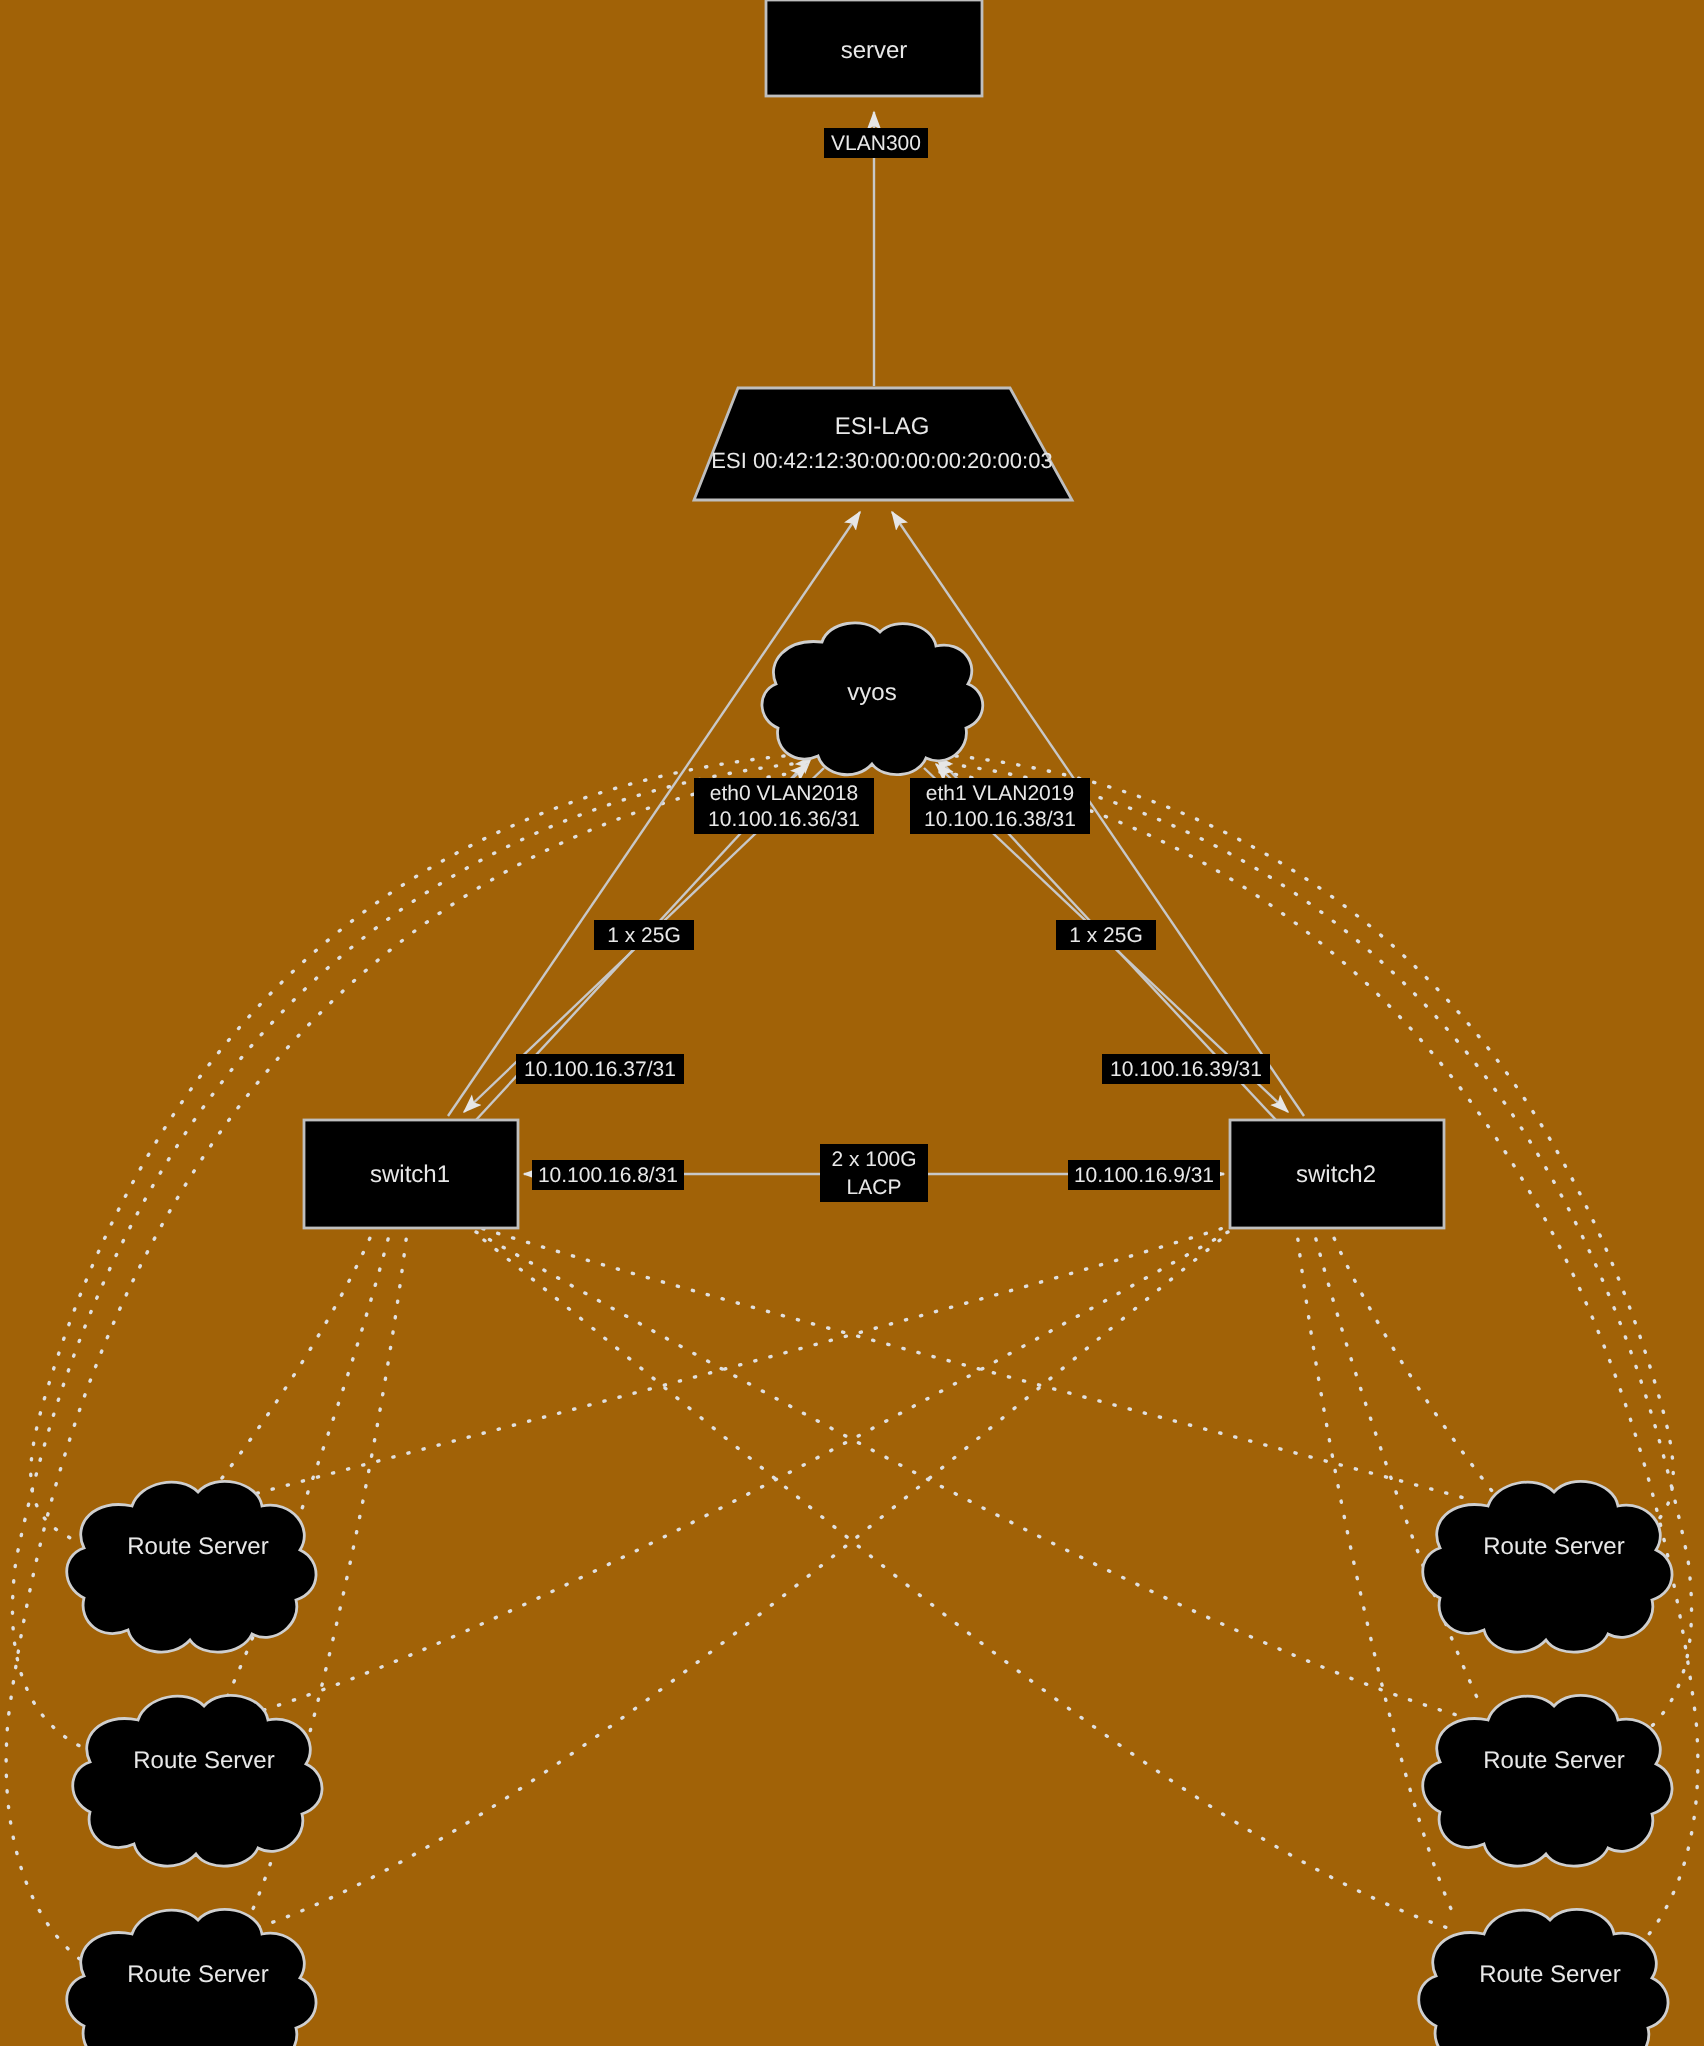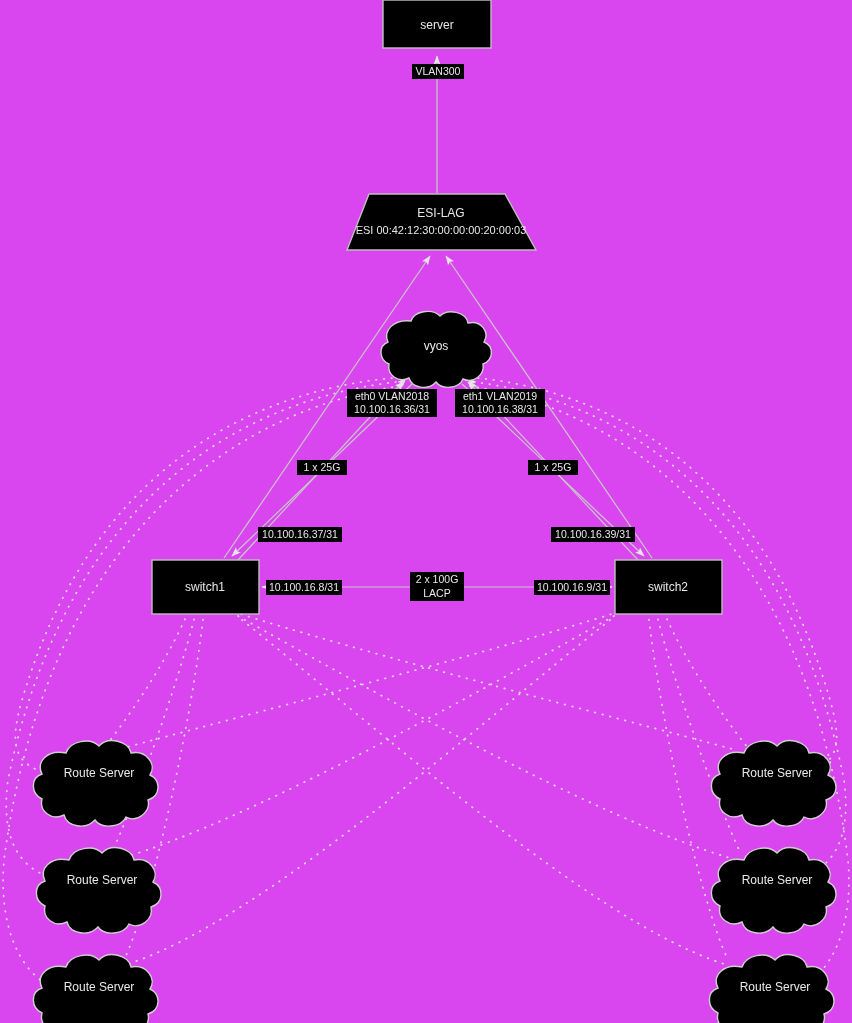--- a/index.html
+++ b/index.html
@@ -10,21 +10,21 @@
   body {
     width: 852px;
     height: 1023px;
     overflow: hidden;
     font-family: "Liberation Sans", sans-serif;
   }
   #diagram-root {
     position: relative;
     width: 852px;
     height: 1023px;
-    background: #d946ef;
+    background: #a16207;
   }
   svg#net-svg {
     position: absolute;
     top: 0; left: 0;
     width: 852px;
     height: 1023px;
     display: block;
   }
   .node-shape {
     fill: #000000;

